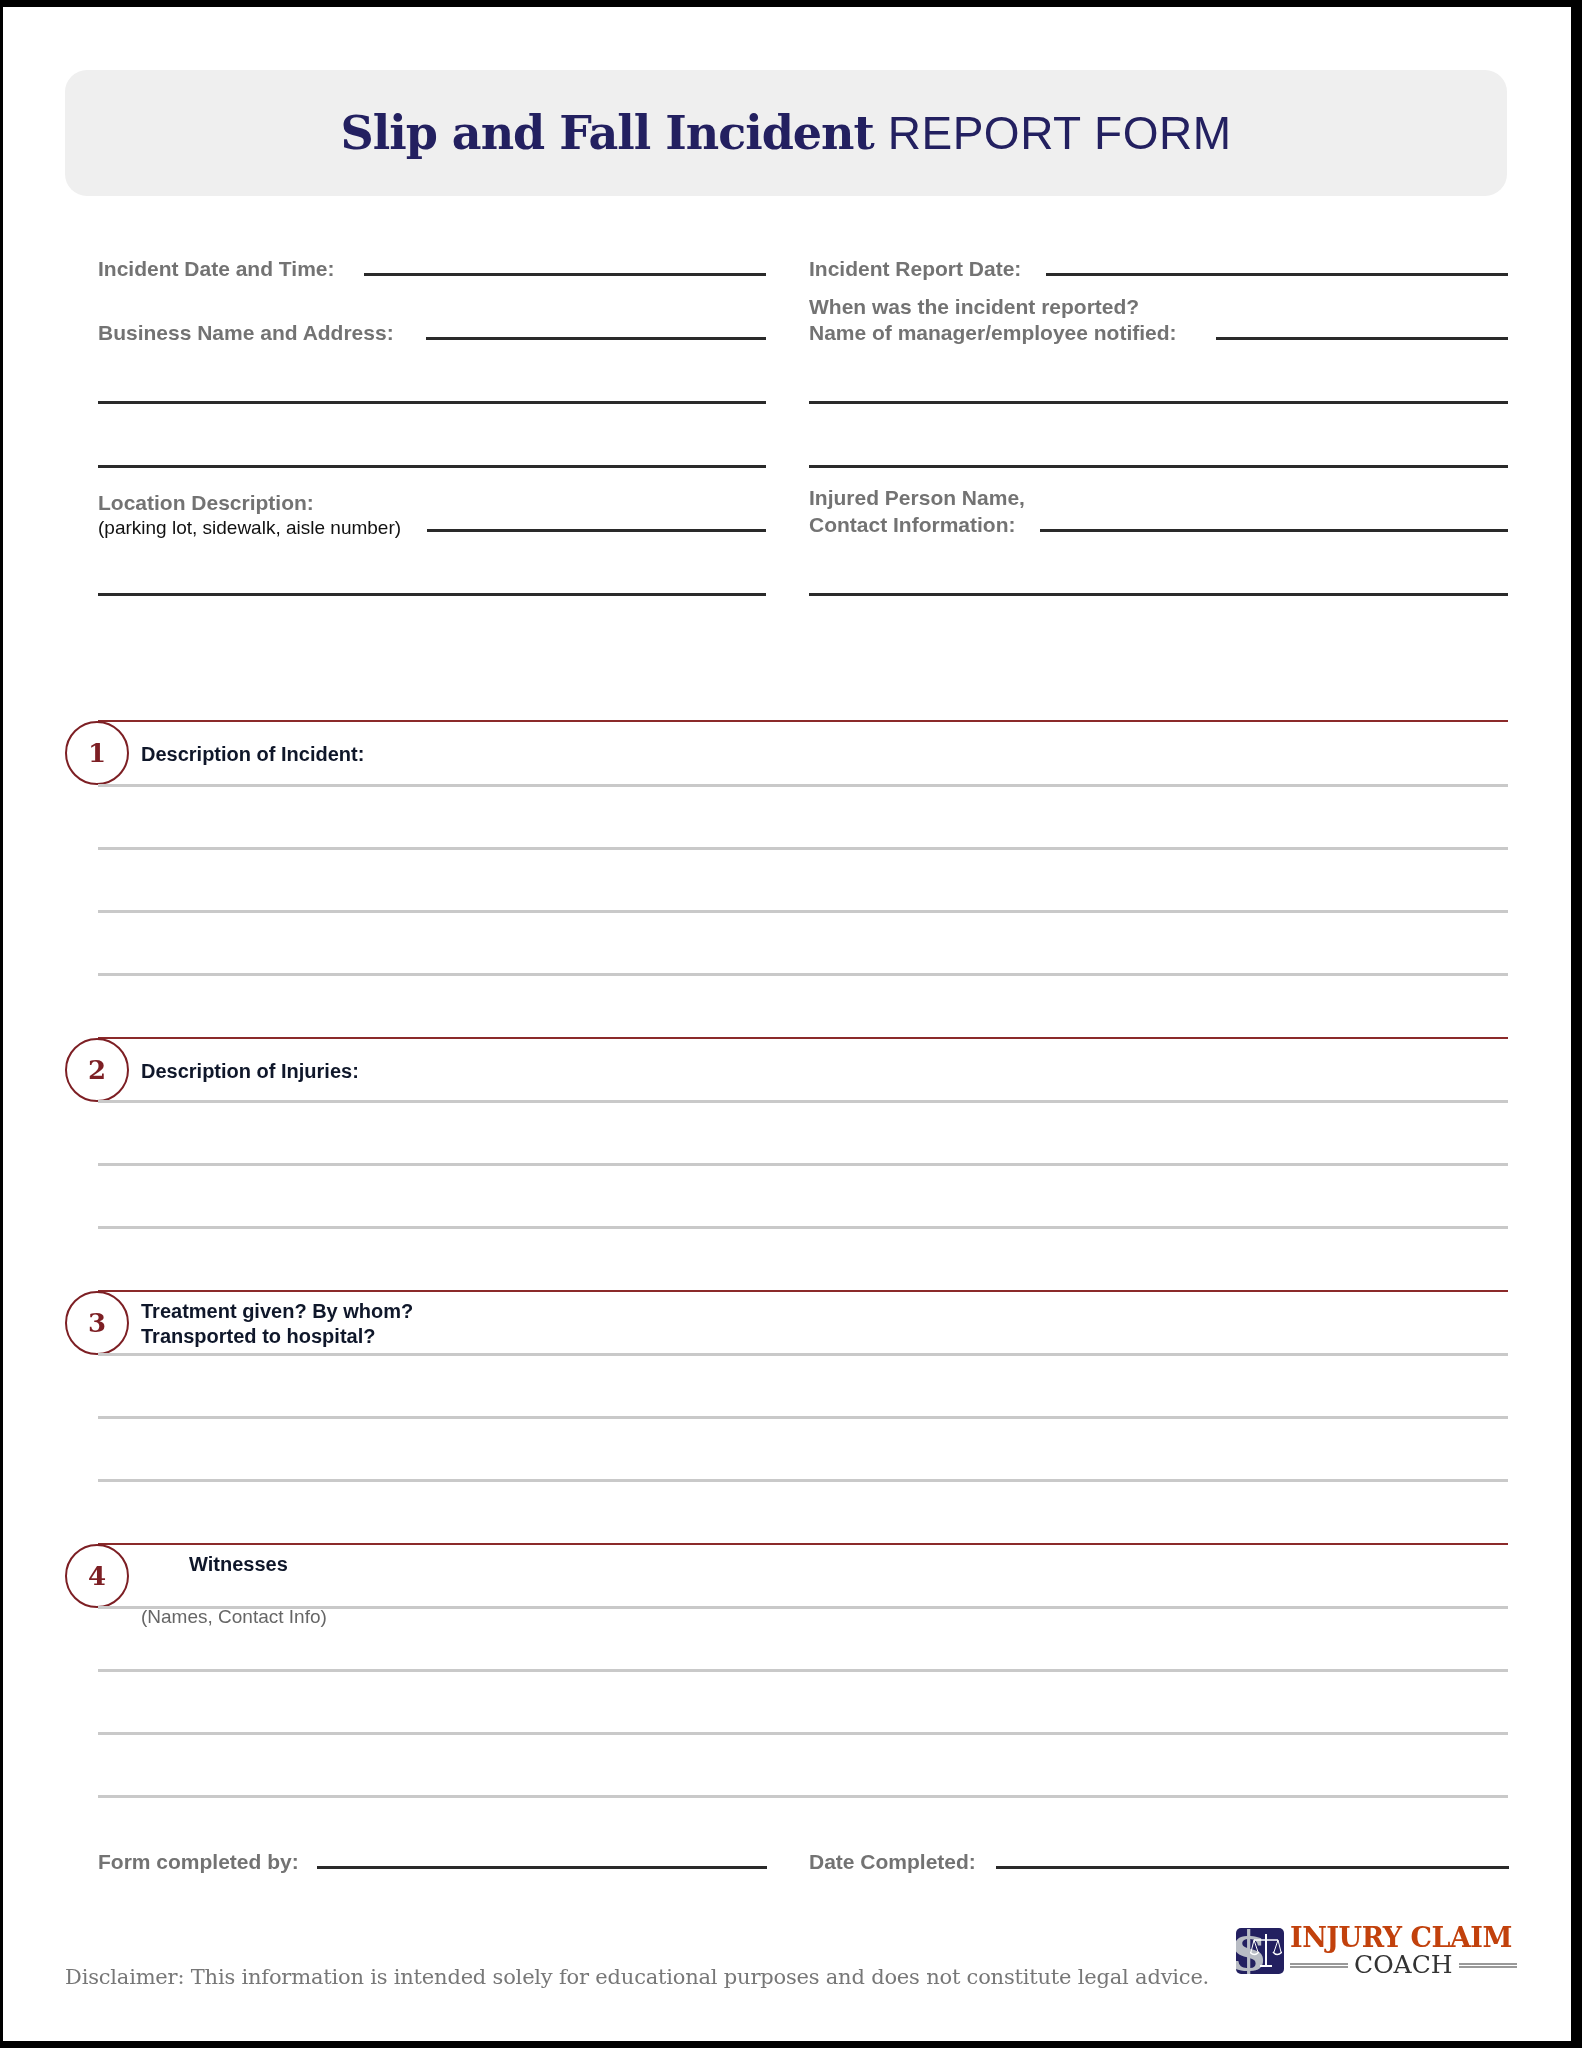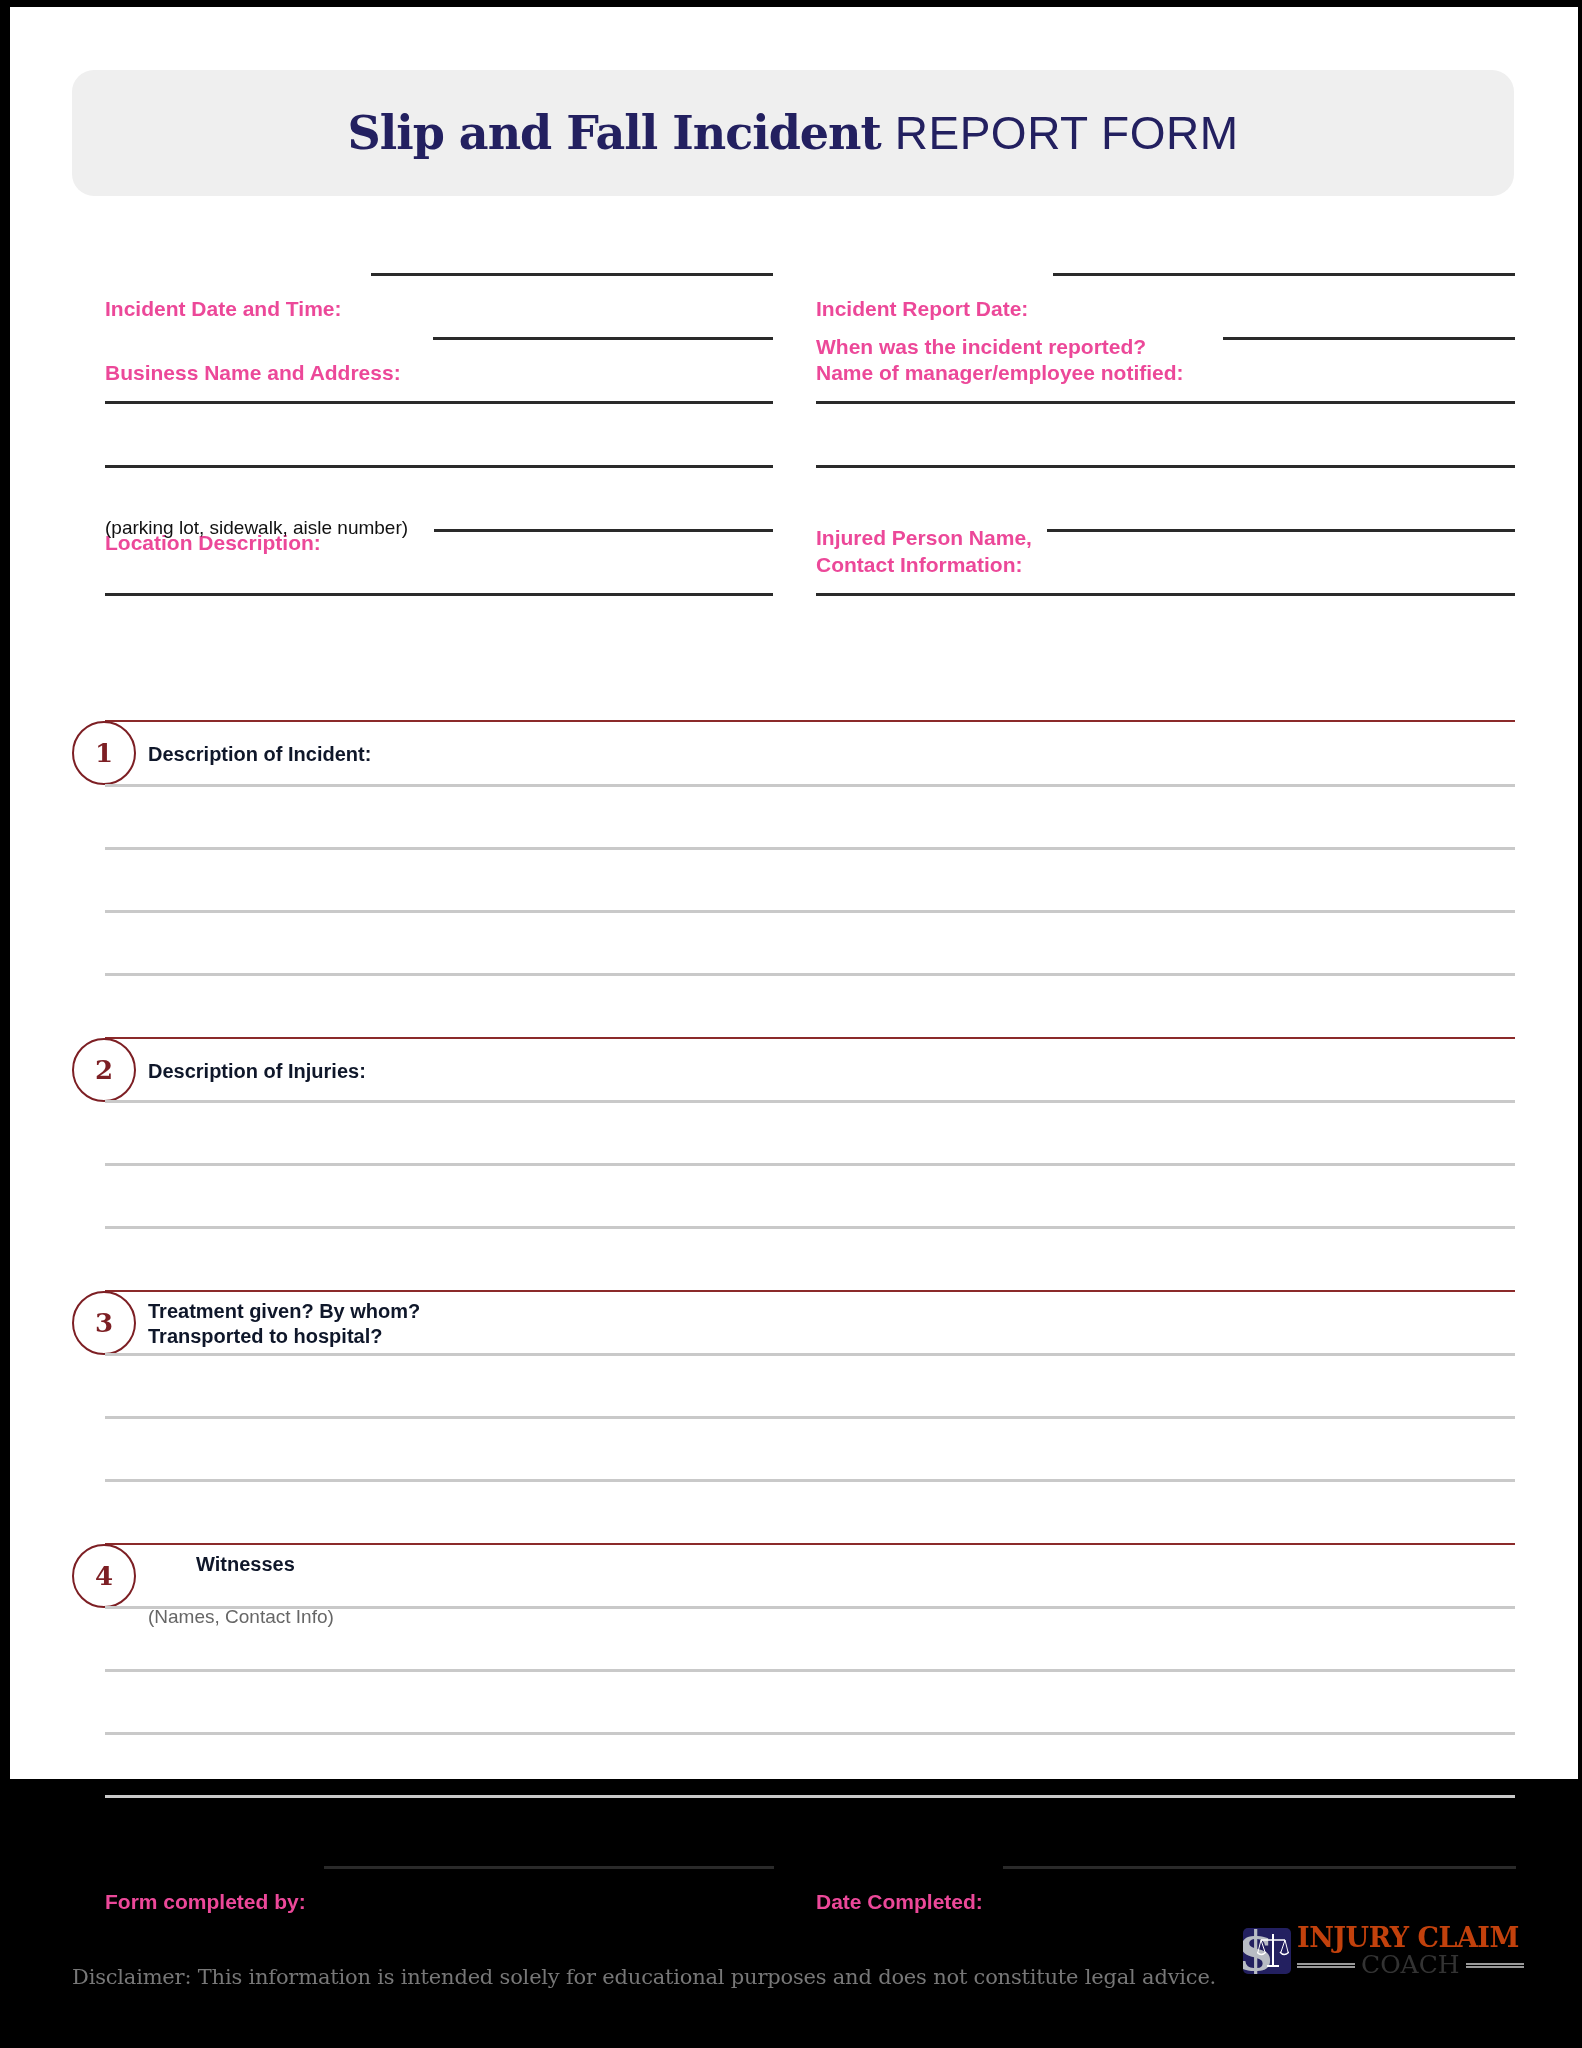--- a/index.html
+++ b/index.html
@@ -1,39 +1,38 @@
 <!DOCTYPE html>
 <html><head>
   <meta charset="utf-8">
   <style>
     * { box-sizing: border-box; margin: 0; padding: 0; }
     html, body { width: 1582px; height: 2048px; background: #000; }
     body { position: relative; overflow: hidden; font-family: "Liberation Sans", sans-serif; }
     .page {
-      position: absolute; left: 10px; top: 7px; width: 1568px; height: 1772px;
+      position: absolute; left: 3px; top: 7px; width: 1568px; height: 2034px;
       background: #fff;
     }
     .abs { position: absolute; }
     .header-box {
       left: 62px; top: 63px; width: 1442px; height: 126px;
       background: #efefef; border-radius: 22px;
       display: flex; align-items: center; justify-content: center;
     }
     .title-serif {
       font-family: "DejaVu Serif", serif; font-weight: bold;
       font-size: 46px; color: #232060; letter-spacing: -1px;
     }
     .title-sans {
       font-family: "Liberation Sans", sans-serif; font-weight: normal;
       font-size: 46px; color: #232060; margin-left: 14px; letter-spacing: 0.5px;
     }
     .field-label {
-      font-weight: bold; font-size: 21px; color: #ec4899; white-space: nowrap;
+      font-weight: bold; font-size: 21px; color: #737373; white-space: nowrap;
       line-height: 26px;
-      margin-top: 40px;
     }
     .field-sub { font-size: 19px; color: #111; white-space: nowrap; line-height: 24px; }
     .uline { height: 3px; background: #2a2a2a; }
     .red-line { height: 2px; background: #8b2a2a; }
     .gray-line { height: 3px; background: #c9c9c9; }
     .circle {
       width: 64px; height: 64px; border: 2.5px solid #7d1f24; border-radius: 50%;
       background: #fff;
       display: flex; align-items: center; justify-content: center;
       font-family: "DejaVu Serif", serif; font-weight: bold; font-size: 26px; color: #7d1f24;

